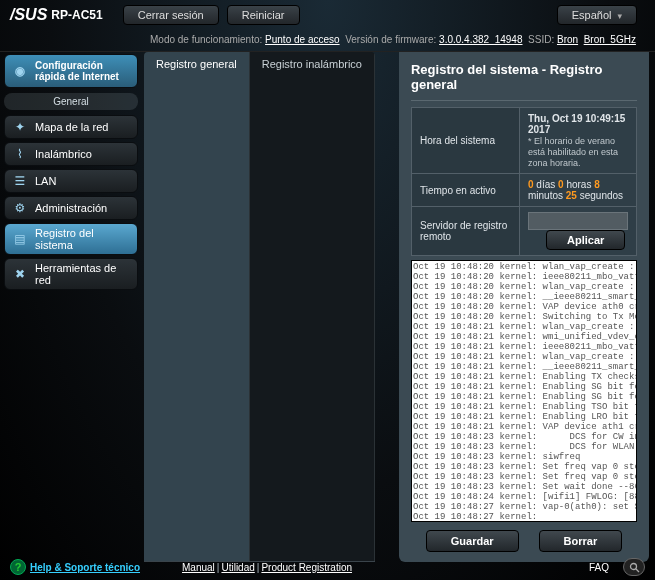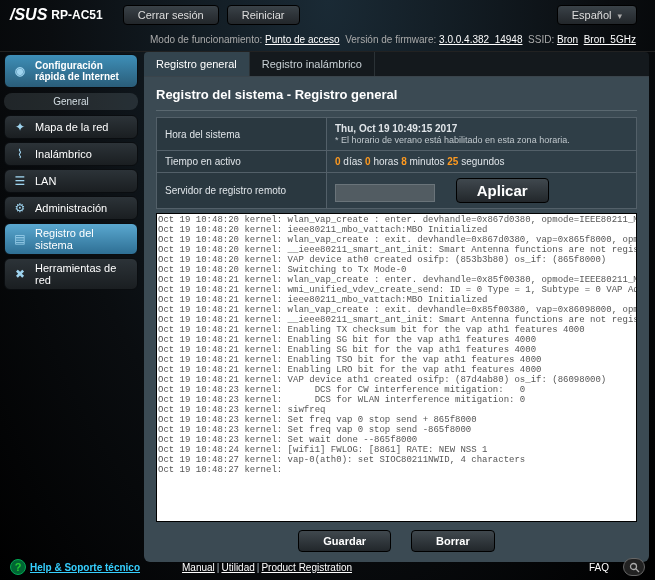--- a/index.html
+++ b/index.html
@@ -57,21 +57,21 @@
   .sidebtn .icon { width: 18px; height: 16px; margin-right: 6px; display: flex; align-items: center; justify-content: center; font-size: 12px; color: #9fd4ef; flex-shrink:0;}
   .sectionlbl {
     background: rgba(180,200,210,0.15);
     border-radius: 8px;
     font-size: 10px; text-align: center; padding: 3px;
     color: #d5dfe5; margin: 2px 0;
   }
 
   .main {
     flex: 1; padding: 0 6px 0 2px; overflow: hidden;
-    display: flex; flex-direction: column;
+    display: flex; flex-direction: row; gap: 24px;
   }
   .tabs {
     display: flex; background: #14191d; border-bottom: 1px solid #3a444b;
     border-radius: 4px 4px 0 0; overflow: hidden;
   }
   .tab {
     font-size: 11px; padding: 6px 12px; color: #c8d0d5; cursor: pointer;
     border-right: 1px solid #2b3236;
   }
   .tab.active { background: #33444e; color: #fff; }
@@ -82,21 +82,21 @@
     overflow: hidden;
   }
   .panel h2 { font-size: 13px; color: #fff; border-bottom: 1px solid #5a6870; padding-bottom: 8px; margin-bottom: 6px;}
   .panel .desc { font-size: 10px; color: #d5dde2; margin-bottom: 8px;}
   .kvtable { width: 100%; border-collapse: collapse; margin-bottom: 4px;}
   .kvtable td { border: 1px solid #536069; font-size: 10px; padding: 5px 8px; background: #2f3e47; color: #e0e5e9; vertical-align: middle;}
   .kvtable td.k { width: 170px; background: #2a3840;}
   .oranges .n0 { color: #ff9a1f; font-weight: bold;}
   .smallnote { font-size: 9px; color: #c0c8cd; }
   .srvinput { background: #525c62; border: 1px solid #6a747a; width: 100px; height: 18px; color:#fff; font-size:10px; padding:0 4px;}
-  .apply { background: linear-gradient(#40484e,#22272b); border: 1px solid #000; border-radius: 4px; color: #fff; font-size: 15px; font-weight: bold; padding: 3px 20px; margin-left: 18px; cursor: pointer;}
+  .apply { background: linear-gradient(#40484e,#22272b); border: 1px solid #000; border-radius: 4px; color: #fff; font-size: 11px; font-weight: bold; padding: 3px 20px; margin-left: 18px; cursor: pointer;}
   .logbox {
     flex: 1; background: #fff; color: #555; font-family: "Courier New", monospace;
     font-size: 9px; white-space: pre; overflow: auto;
     border: 1px solid #000; padding: 1px;
   }
   .btnrow { display: flex; justify-content: center; gap: 20px; padding-top: 8px;}
   .btnrow button { background: linear-gradient(#40484e,#22272b); border: 1px solid #000; border-radius: 4px; color: #fff; font-size: 11px; font-weight: bold; padding: 4px 24px; cursor: pointer;}
   .footer {
     position: absolute; bottom: 0; left: 0; right: 0;
     display: flex; align-items: center; padding: 2px 10px 4px 10px;

